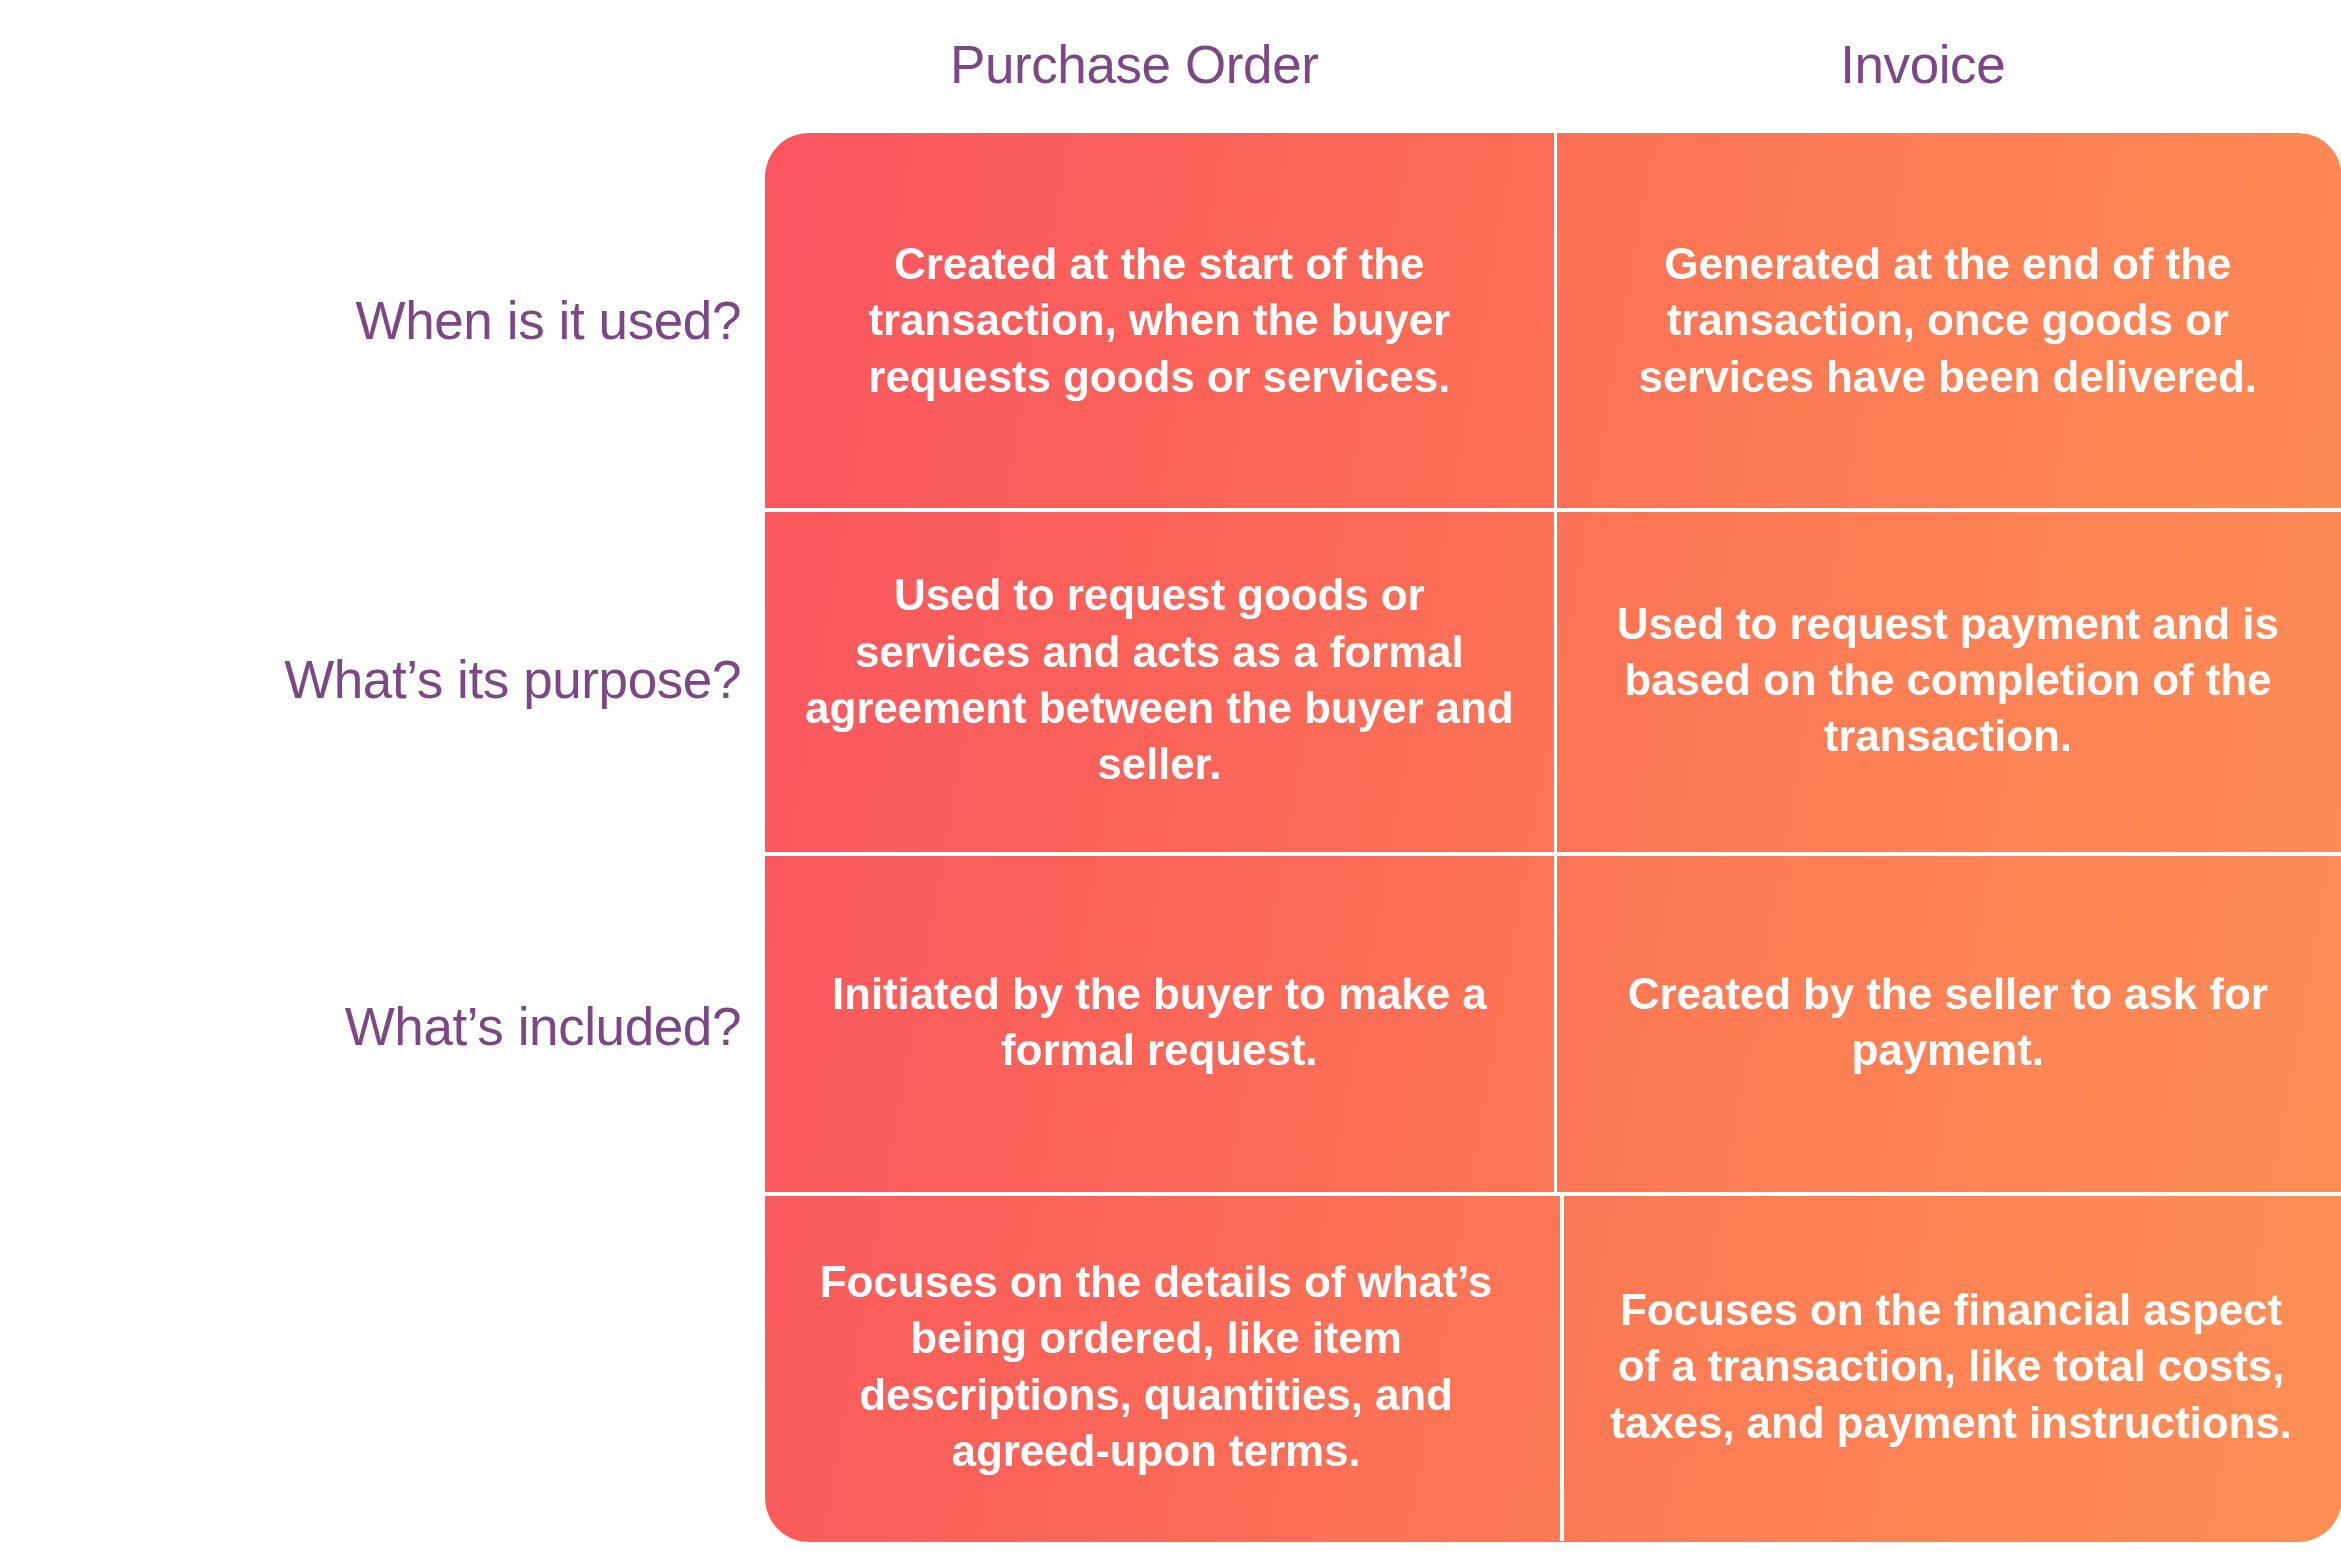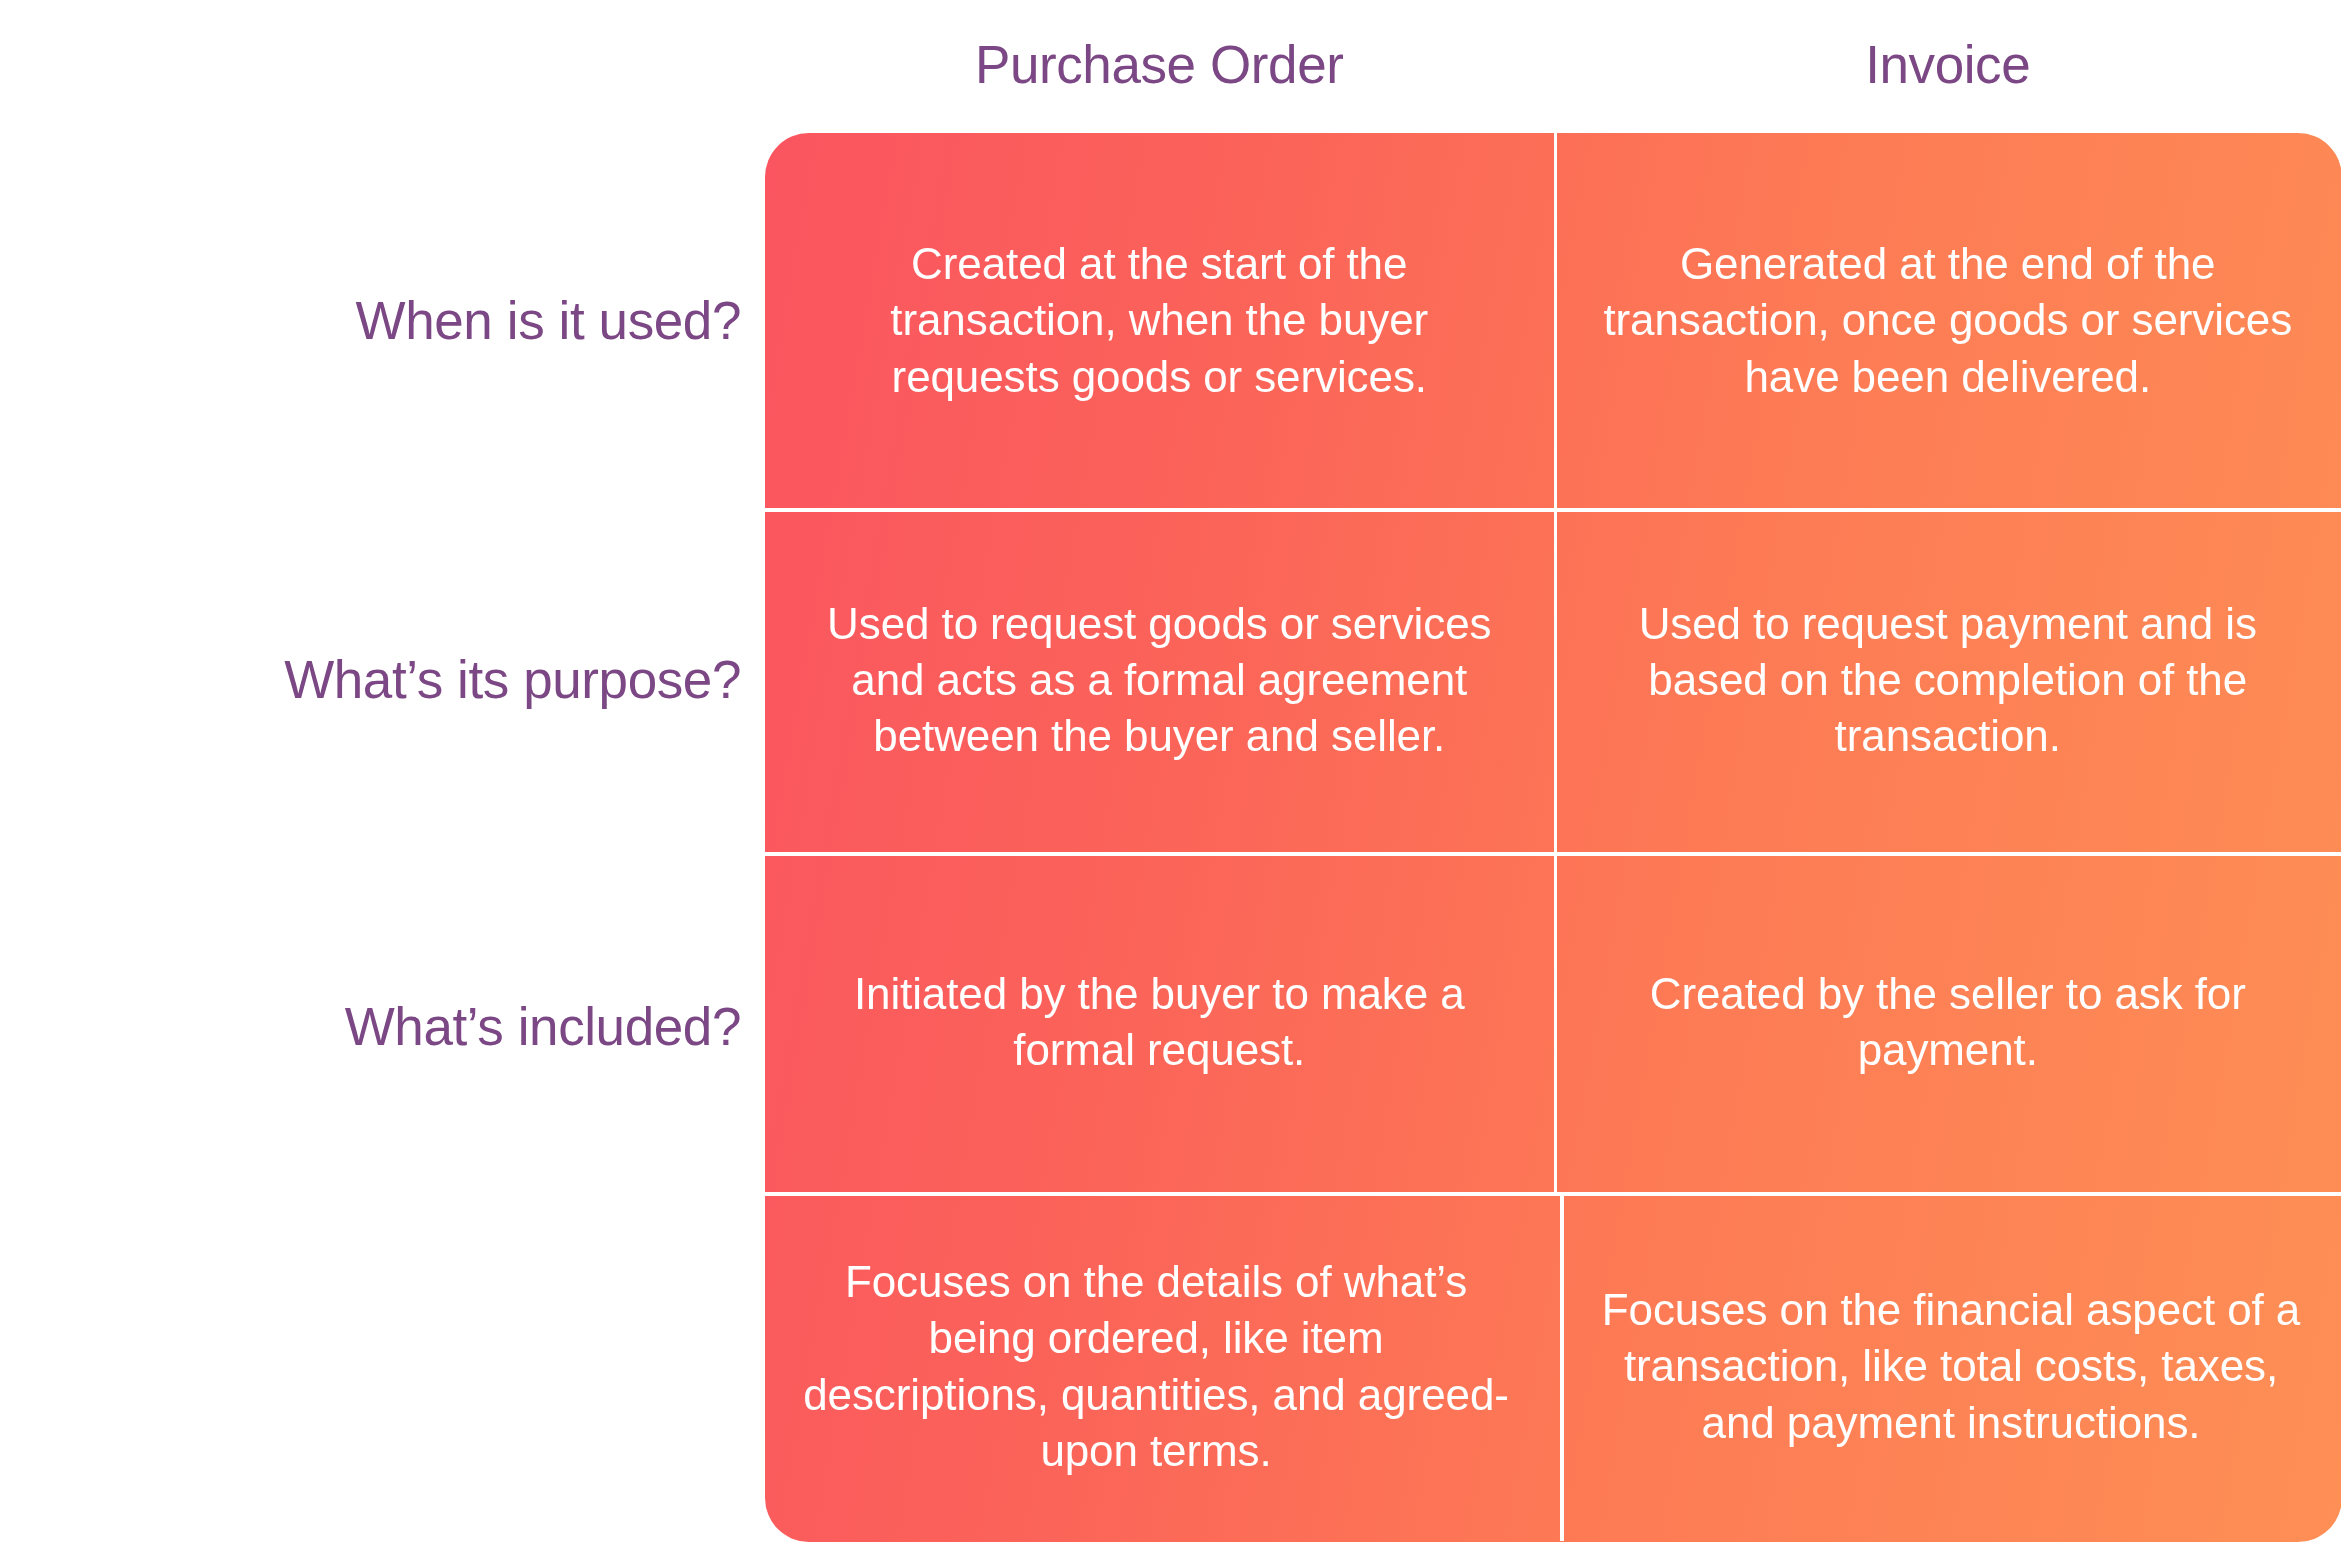--- a/index.html
+++ b/index.html
@@ -17,21 +17,21 @@
   .page {
     position: relative;
     width: 2342px;
     height: 1568px;
     background: #ffffff;
   }
 
   
   .col-headers {
     position: absolute;
-    left: 765px;
+    left: 740px;
     top: 0px;
     width: 1577px;
     height: 133px;
     display: flex;
   }
   .col-header {
     flex: 1 1 0;
     display: flex;
     align-items: center;
     justify-content: center;
@@ -106,21 +106,21 @@
 
   .tcell {
     flex: 1 1 0;
     box-sizing: border-box;
     display: flex;
     align-items: center;
     justify-content: center;
     text-align: center;
     color: #ffffff;
     font-size: 44px;
-    font-weight: 400;
+    font-weight: 700;
     line-height: 1.28;
     letter-spacing: -0.1px;
     padding: 0 34px;
     position: relative;
   }
   .tcell.right::before {
     content: "";
     position: absolute;
     left: 0;
     top: 0;

